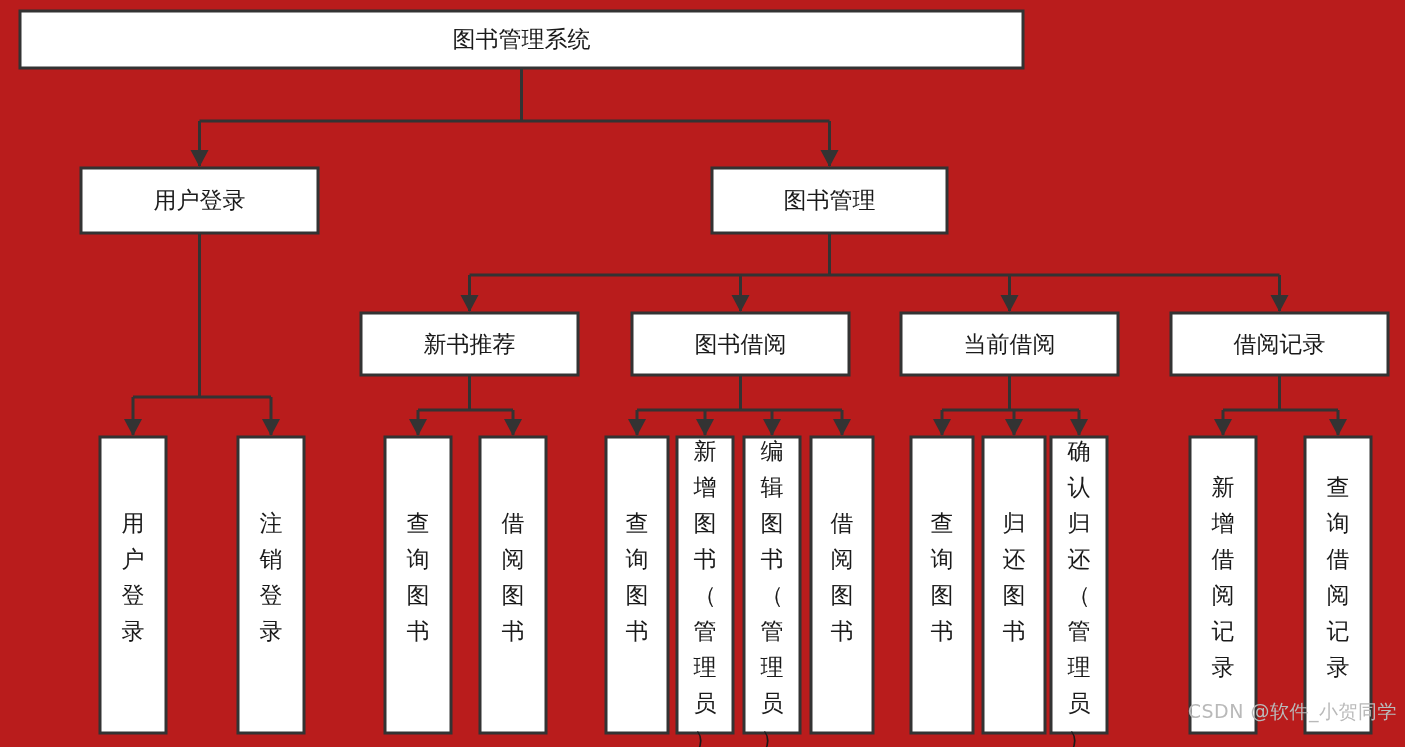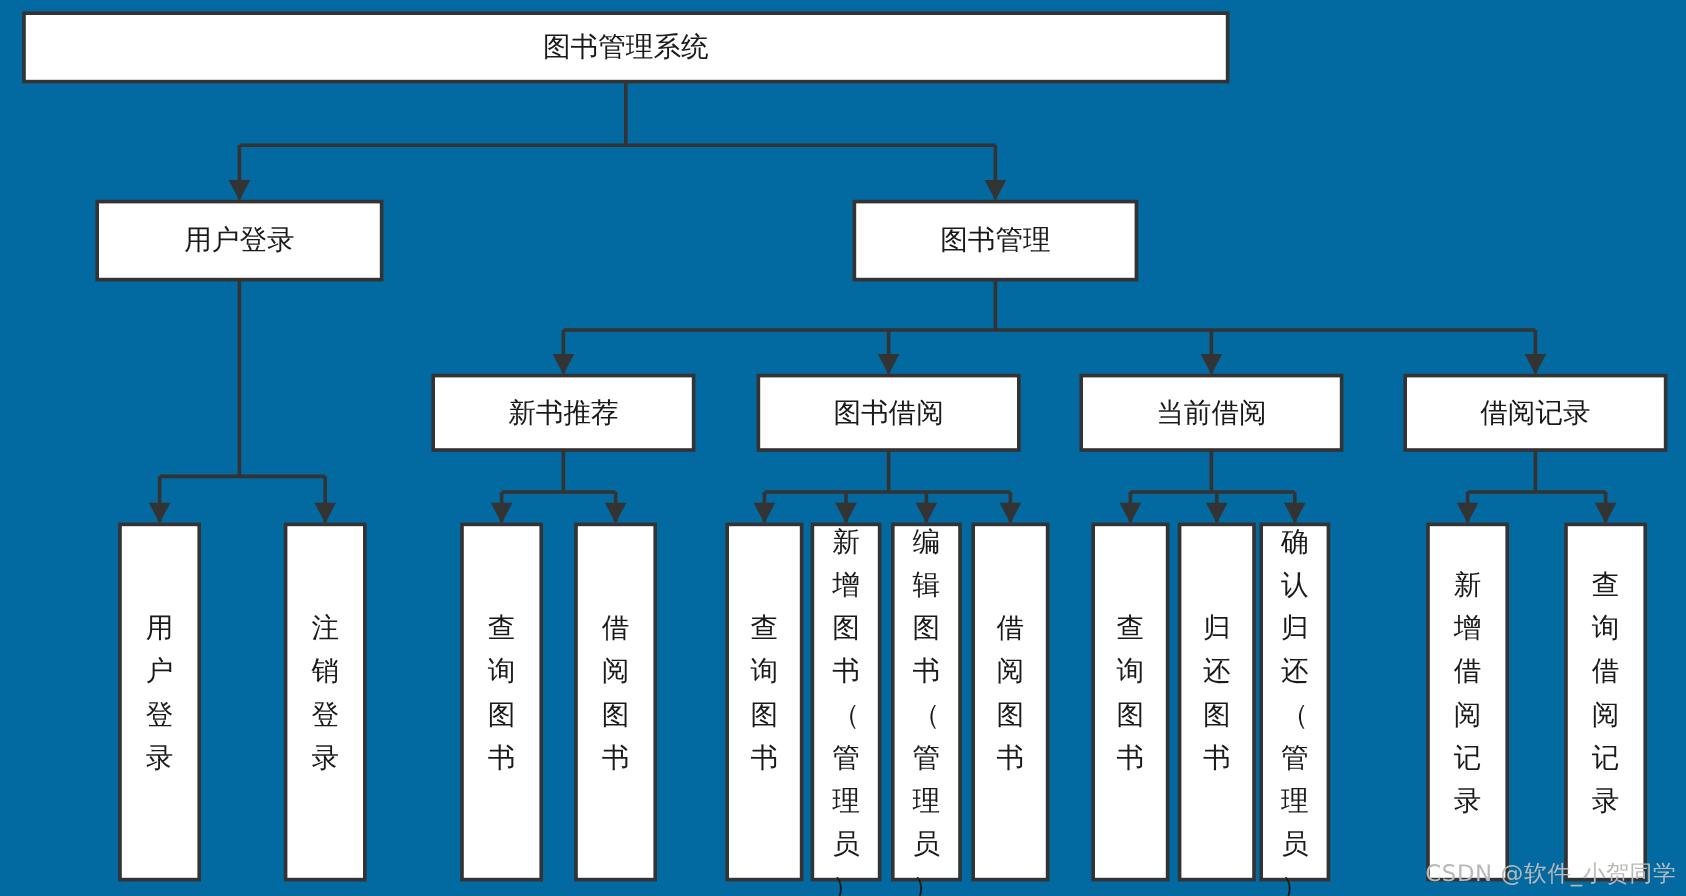--- a/index.html
+++ b/index.html
@@ -10,21 +10,21 @@
   body {
     width: 1405px;
     height: 747px;
     font-family: "DejaVu Sans", "Liberation Sans", sans-serif;
     overflow: hidden;
   }
   #diagram-root {
     position: relative;
     width: 1405px;
     height: 747px;
-    background: #0369a1;
+    background: #b91c1c;
   }
   svg#flow {
     position: absolute;
     left: 0;
     top: 0;
     width: 1405px;
     height: 747px;
     display: block;
   }
   .node-rect {
@@ -52,21 +52,21 @@
     stroke-linecap: butt;
     stroke-linejoin: miter;
   }
   .arrow-head {
     fill: #333333;
     stroke: none;
   }
   .watermark {
     position: absolute;
     right: 8px;
-    bottom: 6px;
+    bottom: 22px;
     font-family: "DejaVu Sans", "Liberation Sans", sans-serif;
     font-size: 19px;
     color: #b9b9b9;
     white-space: nowrap;
     letter-spacing: 0.5px;
   }
 </style>
 </head>
 <body>
 

